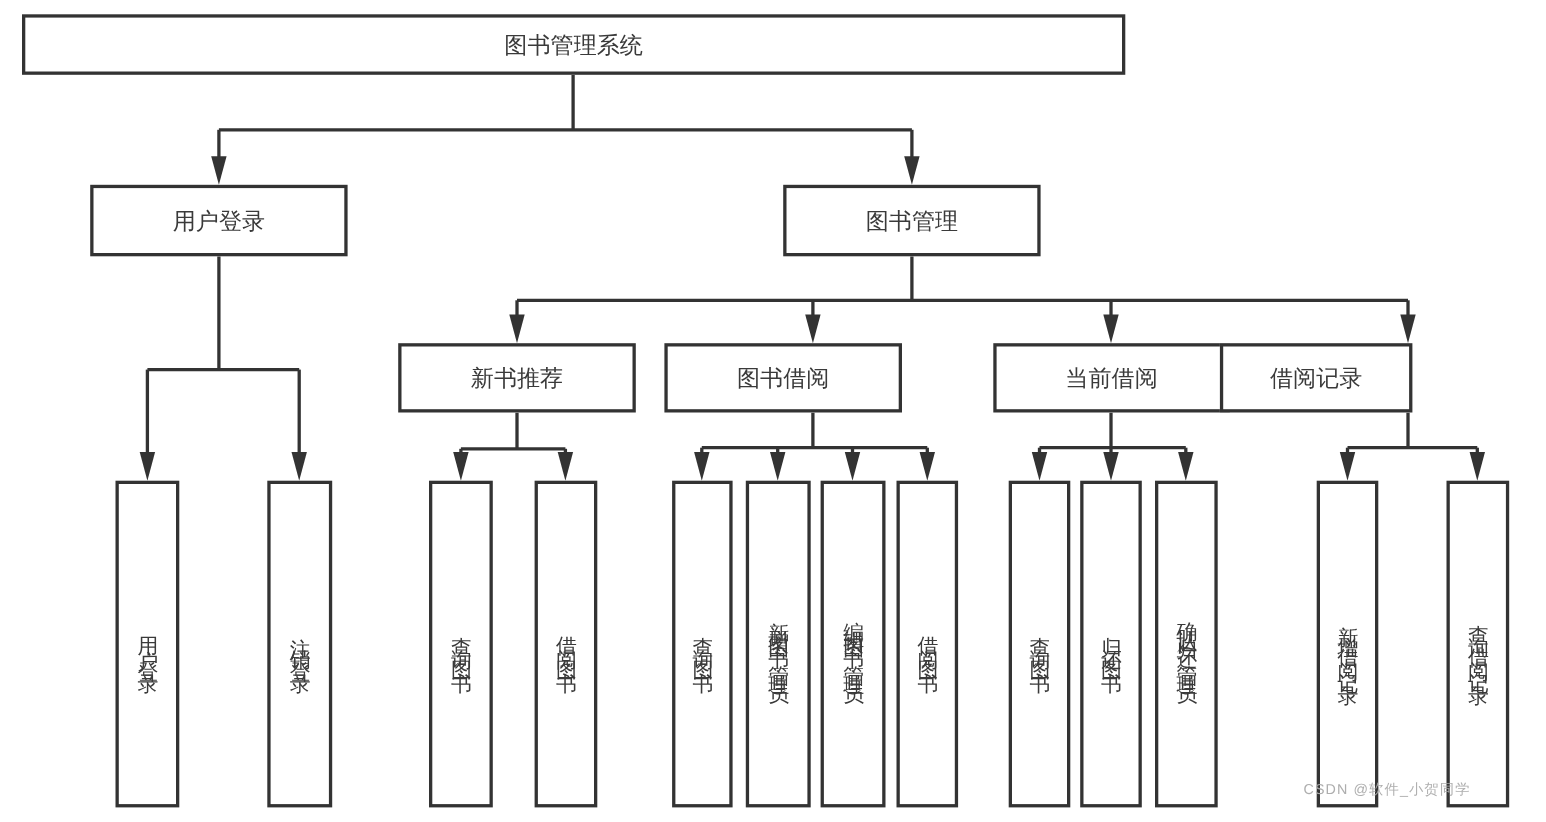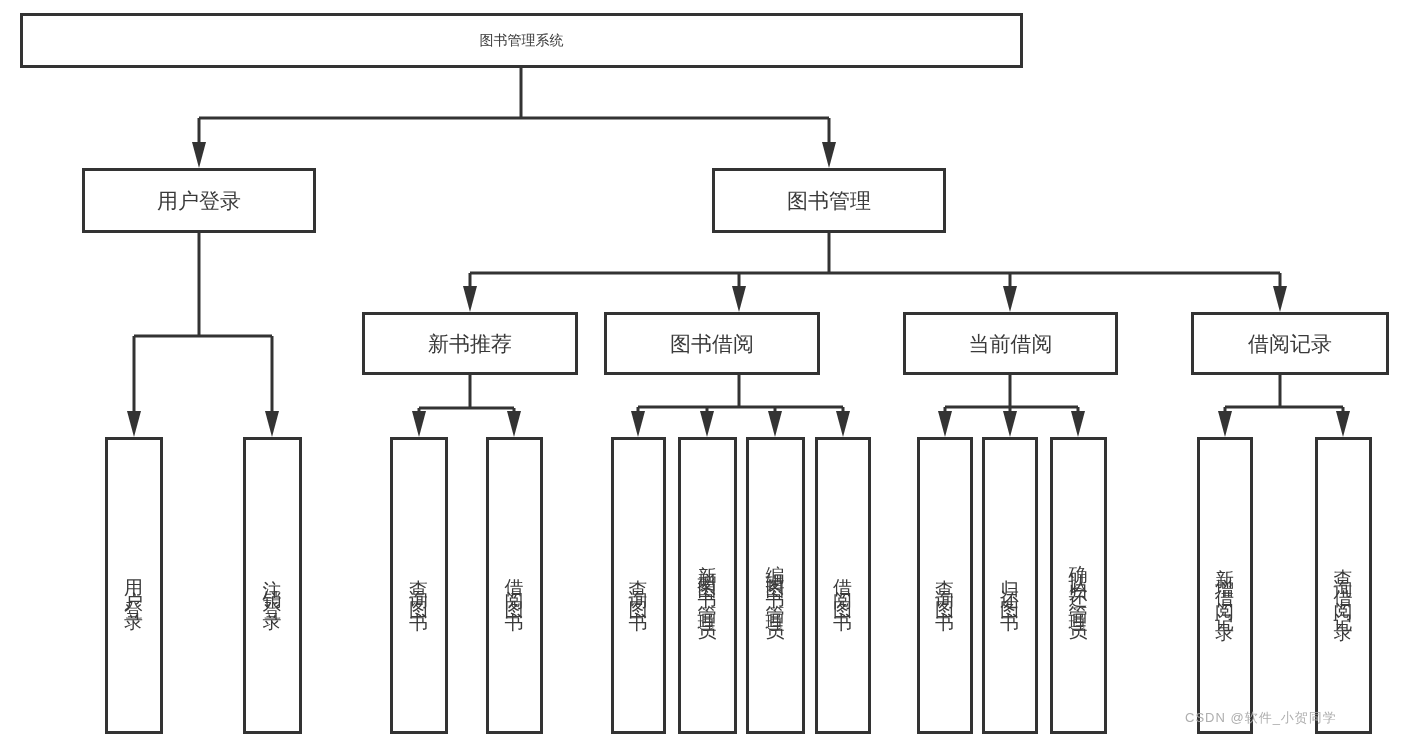--- a/index.html
+++ b/index.html
@@ -17,21 +17,21 @@
     position: absolute;
     box-sizing: border-box;
     border: 3px solid #333333;
     background: #ffffff;
     display: flex;
     align-items: center;
     justify-content: center;
     z-index: 2;
     text-align: center;
   }
-  .root { top: 13px; left: 20px; width: 1003px; height: 55px; font-size: 14px; }
+  .root { top: 13px; left: 20px; width: 1003px; height: 55px; font-size: 21px; }
   .l2   { top: 168px; height: 65px; font-size: 21px; }
   .l3   { top: 312px; height: 63px; font-size: 21px; }
   .leaf { top: 437px; height: 297px; }
   .vtext {
     writing-mode: vertical-rl;
     font-size: 19px;
     line-height: 1;
     letter-spacing: 11px;
   }
   .vtext.long { letter-spacing: 8px; }
@@ -118,21 +118,21 @@
   </svg>
 
   <div class="node root">图书管理系统</div>
 
   <div class="node l2" style="left:82px; width:234px;">用户登录</div>
   <div class="node l3" style="left:362px; width:216px;">新书推荐</div>
 
   <div class="node l2" style="left:712px; width:234px;">图书管理</div>
   <div class="node l3" style="left:604px; width:216px;">图书借阅</div>
   <div class="node l3" style="left:903px; width:215px;">当前借阅</div>
-  <div class="node l3" style="left:1191px; width:198px;">借阅记录</div>
+  <div class="node l3" style="left:1109px; width:175px;">借阅记录</div>
 
   <div class="node leaf" style="left:105px; width:58px;">
     <span class="vtext">用户登录</span>
   </div>
   <div class="node leaf" style="left:243px; width:59px;">
     <span class="vtext">注销登录</span>
   </div>
 
   <div class="node leaf" style="left:390px; width:58px;">
     <span class="vtext">查询图书</span>

